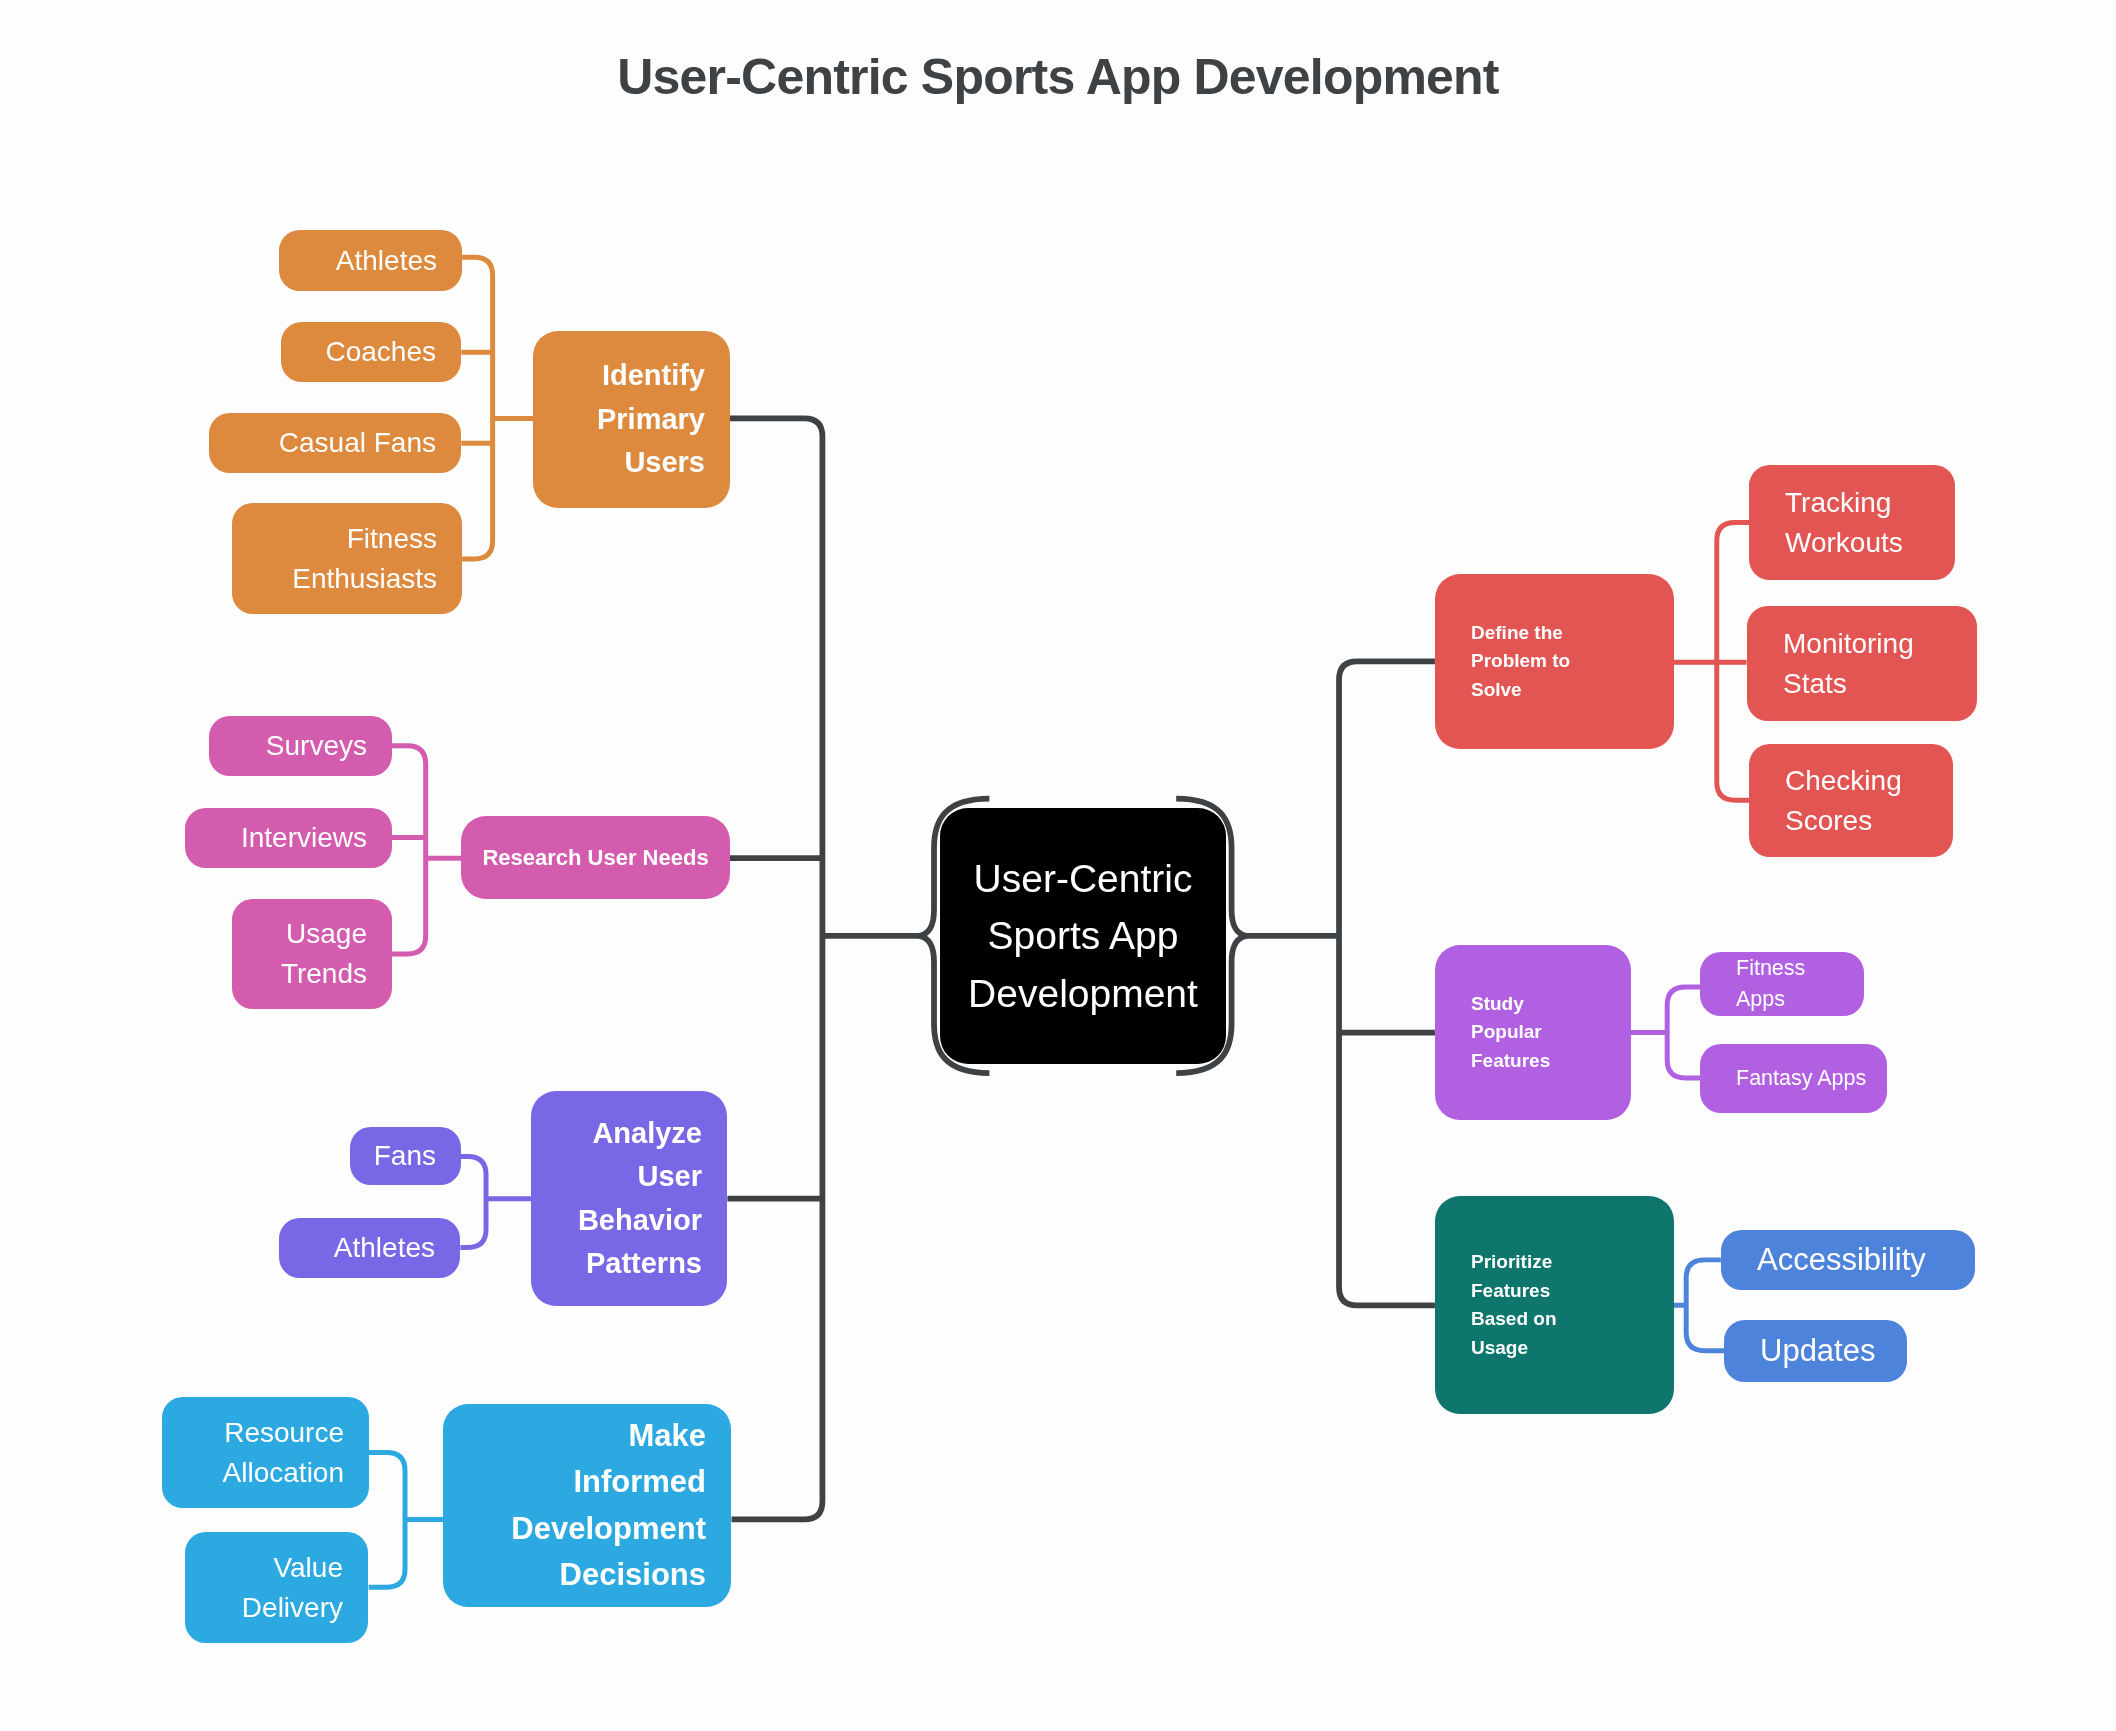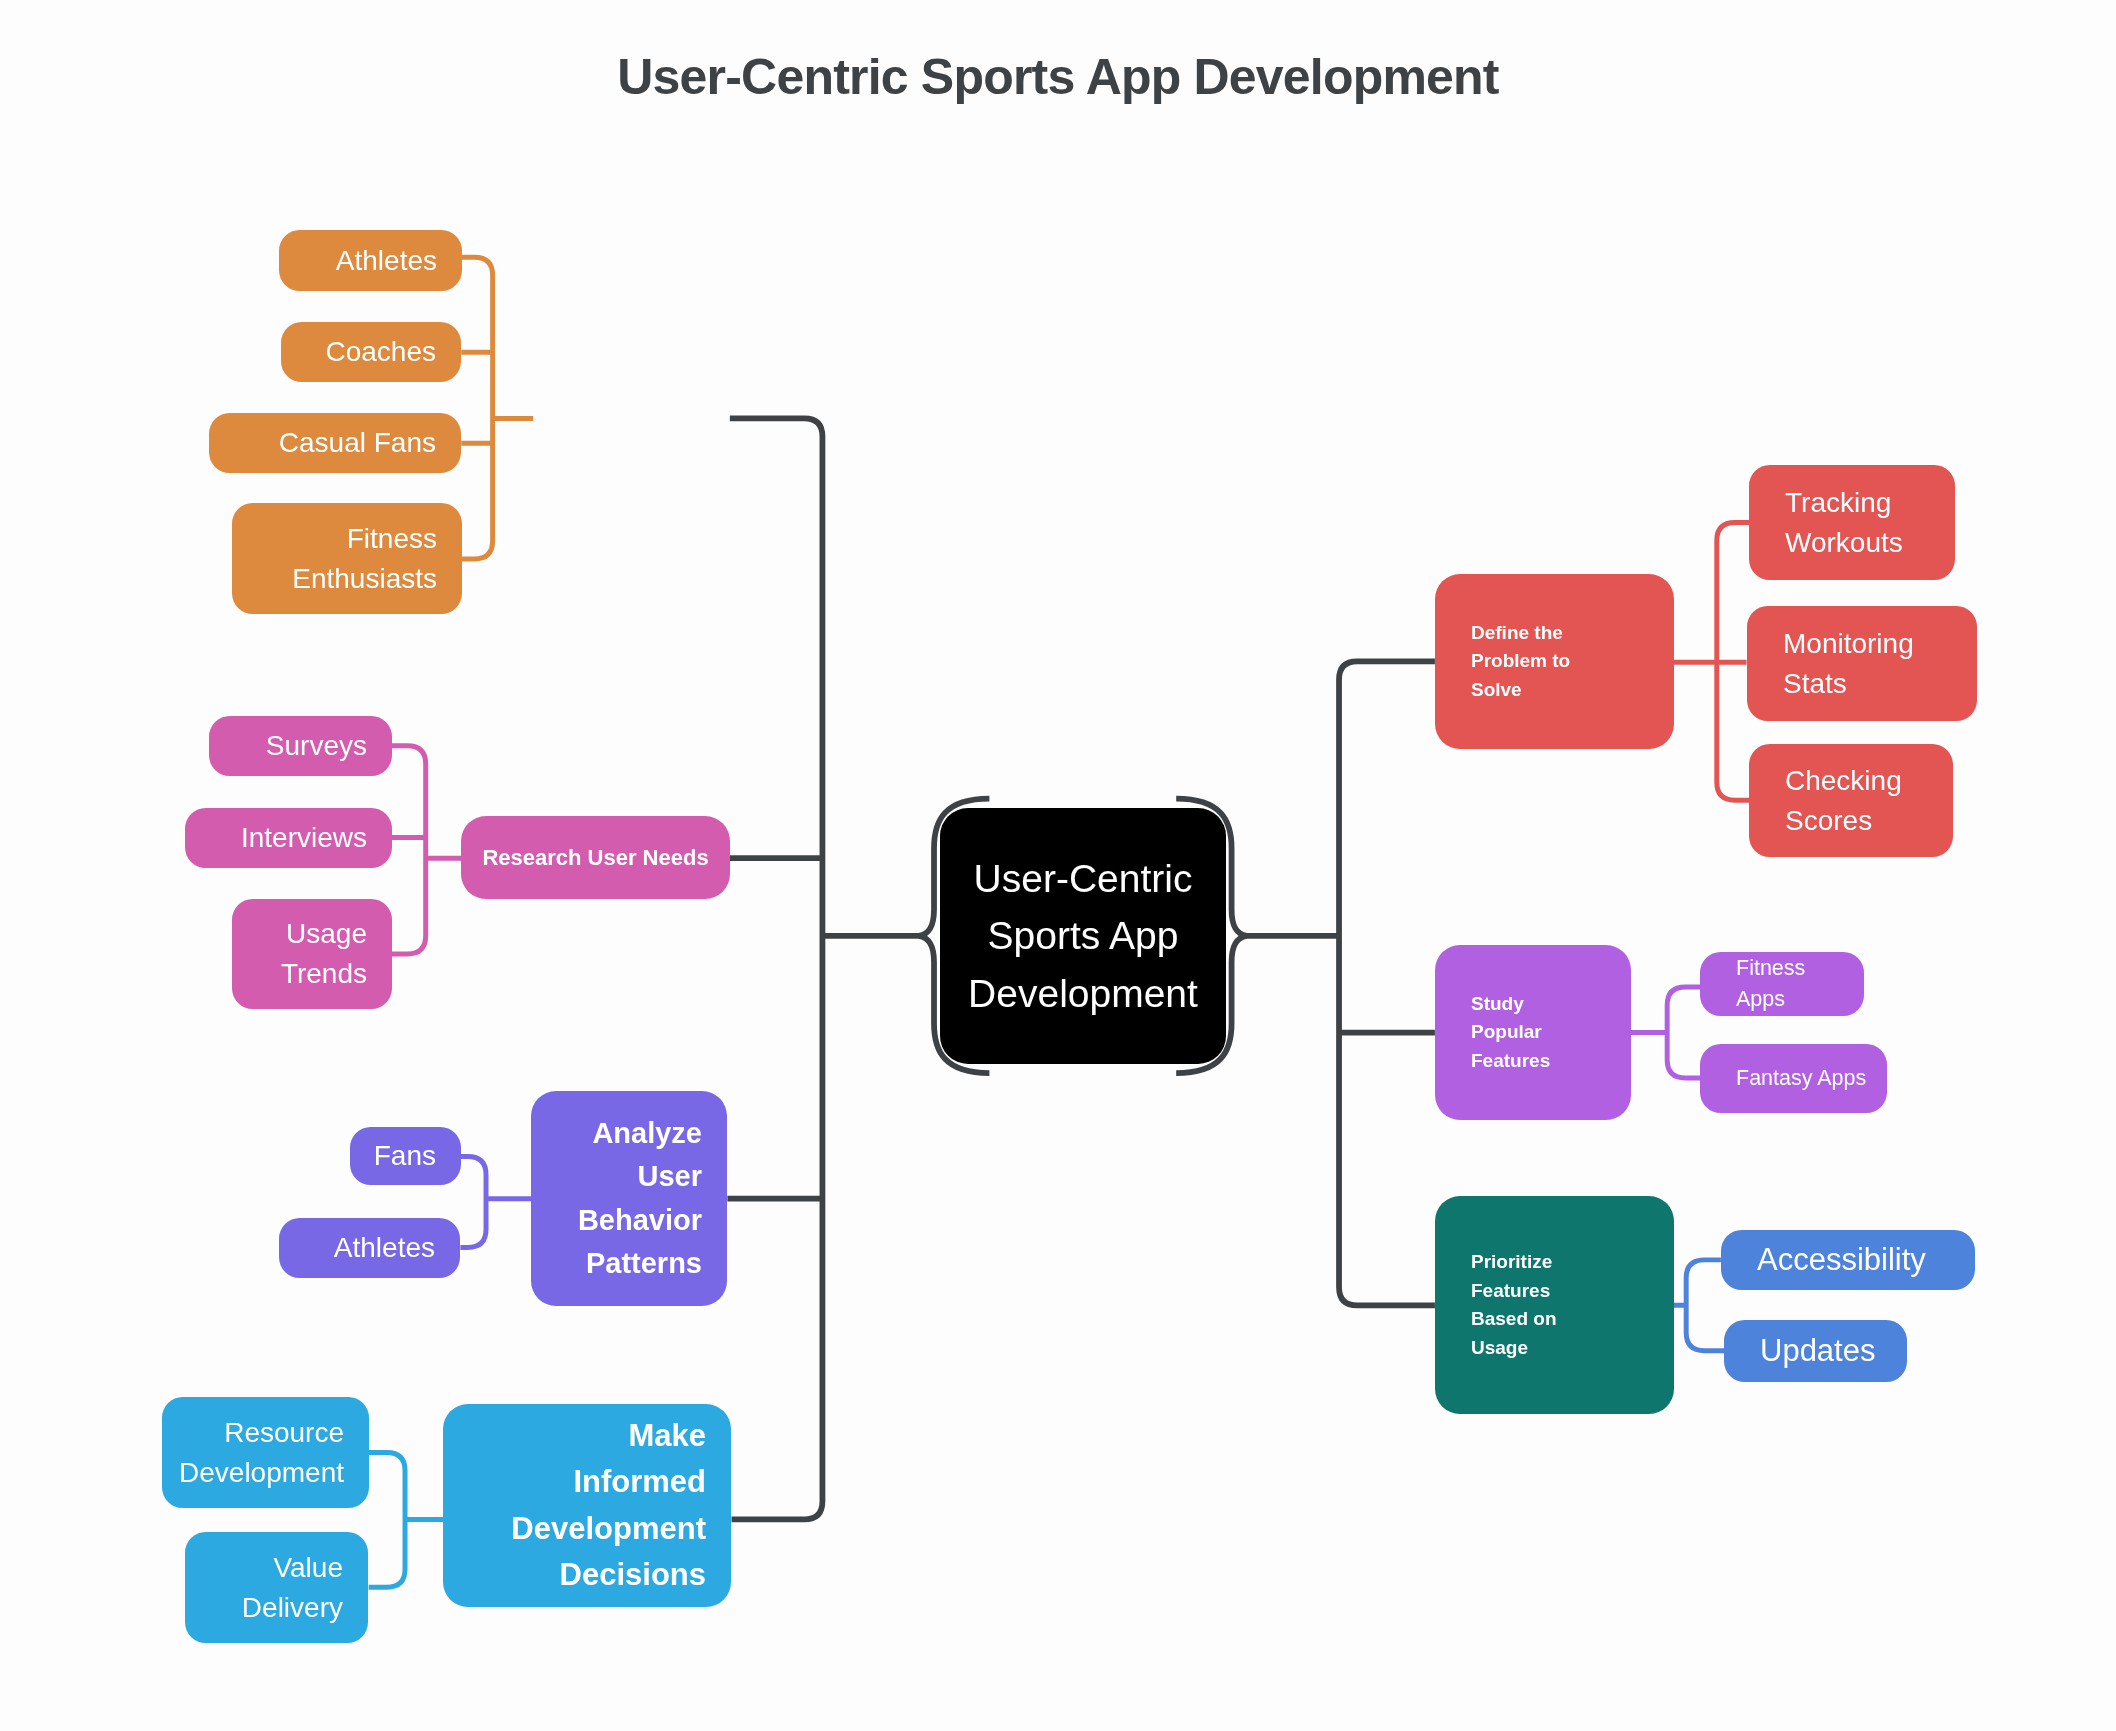--- a/index.html
+++ b/index.html
@@ -76,20 +76,23 @@
       <path d="M1999,1579 H2040 M2082,1524 H2062 Q2040,1524 2040,1546 V1612 Q2040,1634 2062,1634 H2086"></path>
     </g>
   </svg>
 
   <div class="title">User-Centric Sports App Development</div>
 
   <div class="node central align-center" style="left: 940px; top: 808px; width: 286px; height: 256px; background-color: #000000;">User-Centric
 Sports App
 Development</div>
 
+  <div class="node parent align-right" style="left: 533px; top: 331px; width: 197px; height: 177px; background-color: rgb(221, 138, 62);">Identify
+Primary
+Users</div>
   <div class="node child align-right" style="left: 279px; top: 230px; width: 183px; height: 61px; background-color: rgb(221, 138, 62);">Athletes</div>
   <div class="node child align-right" style="left: 281px; top: 322px; width: 180px; height: 60px; background-color: rgb(221, 138, 62);">Coaches</div>
   <div class="node child align-right" style="left: 209px; top: 413px; width: 252px; height: 60px; background-color: rgb(221, 138, 62);">Casual Fans</div>
   <div class="node child align-right" style="left: 232px; top: 503px; width: 230px; height: 111px; background-color: rgb(221, 138, 62);">Fitness
 Enthusiasts</div>
 
   <div class="node parent align-center fs27" style="left: 461px; top: 816px; width: 269px; height: 83px; background-color: rgb(212, 92, 174);">Research User Needs</div>
   <div class="node child align-right" style="left: 209px; top: 716px; width: 183px; height: 60px; background-color: rgb(212, 92, 174);">Surveys</div>
   <div class="node child align-right" style="left: 185px; top: 808px; width: 207px; height: 60px; background-color: rgb(212, 92, 174);">Interviews</div>
   <div class="node child align-right" style="left: 232px; top: 899px; width: 160px; height: 110px; background-color: rgb(212, 92, 174);">Usage
@@ -100,21 +103,21 @@
 Behavior
 Patterns</div>
   <div class="node child align-right" style="left: 350px; top: 1127px; width: 111px; height: 58px; background-color: rgb(121, 104, 229);">Fans</div>
   <div class="node child align-right" style="left: 279px; top: 1218px; width: 181px; height: 60px; background-color: rgb(121, 104, 229);">Athletes</div>
 
   <div class="node parent align-right fs38" style="left: 443px; top: 1404px; width: 288px; height: 203px; background-color: rgb(43, 169, 224);">Make
 Informed
 Development
 Decisions</div>
   <div class="node child align-right" style="left: 162px; top: 1397px; width: 207px; height: 111px; background-color: rgb(43, 169, 224);">Resource
-Development</div>
+Allocation</div>
   <div class="node child align-right" style="left: 185px; top: 1532px; width: 183px; height: 111px; background-color: rgb(43, 169, 224);">Value
 Delivery</div>
 
   <div class="node parent align-left fs36" style="left: 1435px; top: 574px; width: 239px; height: 175px; background-color: rgb(226, 85, 82);">Define the
 Problem to
 Solve</div>
   <div class="node child align-left" style="left: 1749px; top: 465px; width: 206px; height: 115px; background-color: rgb(226, 85, 82);">Tracking
 Workouts</div>
   <div class="node child align-left" style="left: 1747px; top: 606px; width: 230px; height: 115px; background-color: rgb(226, 85, 82);">Monitoring
 Stats</div>

